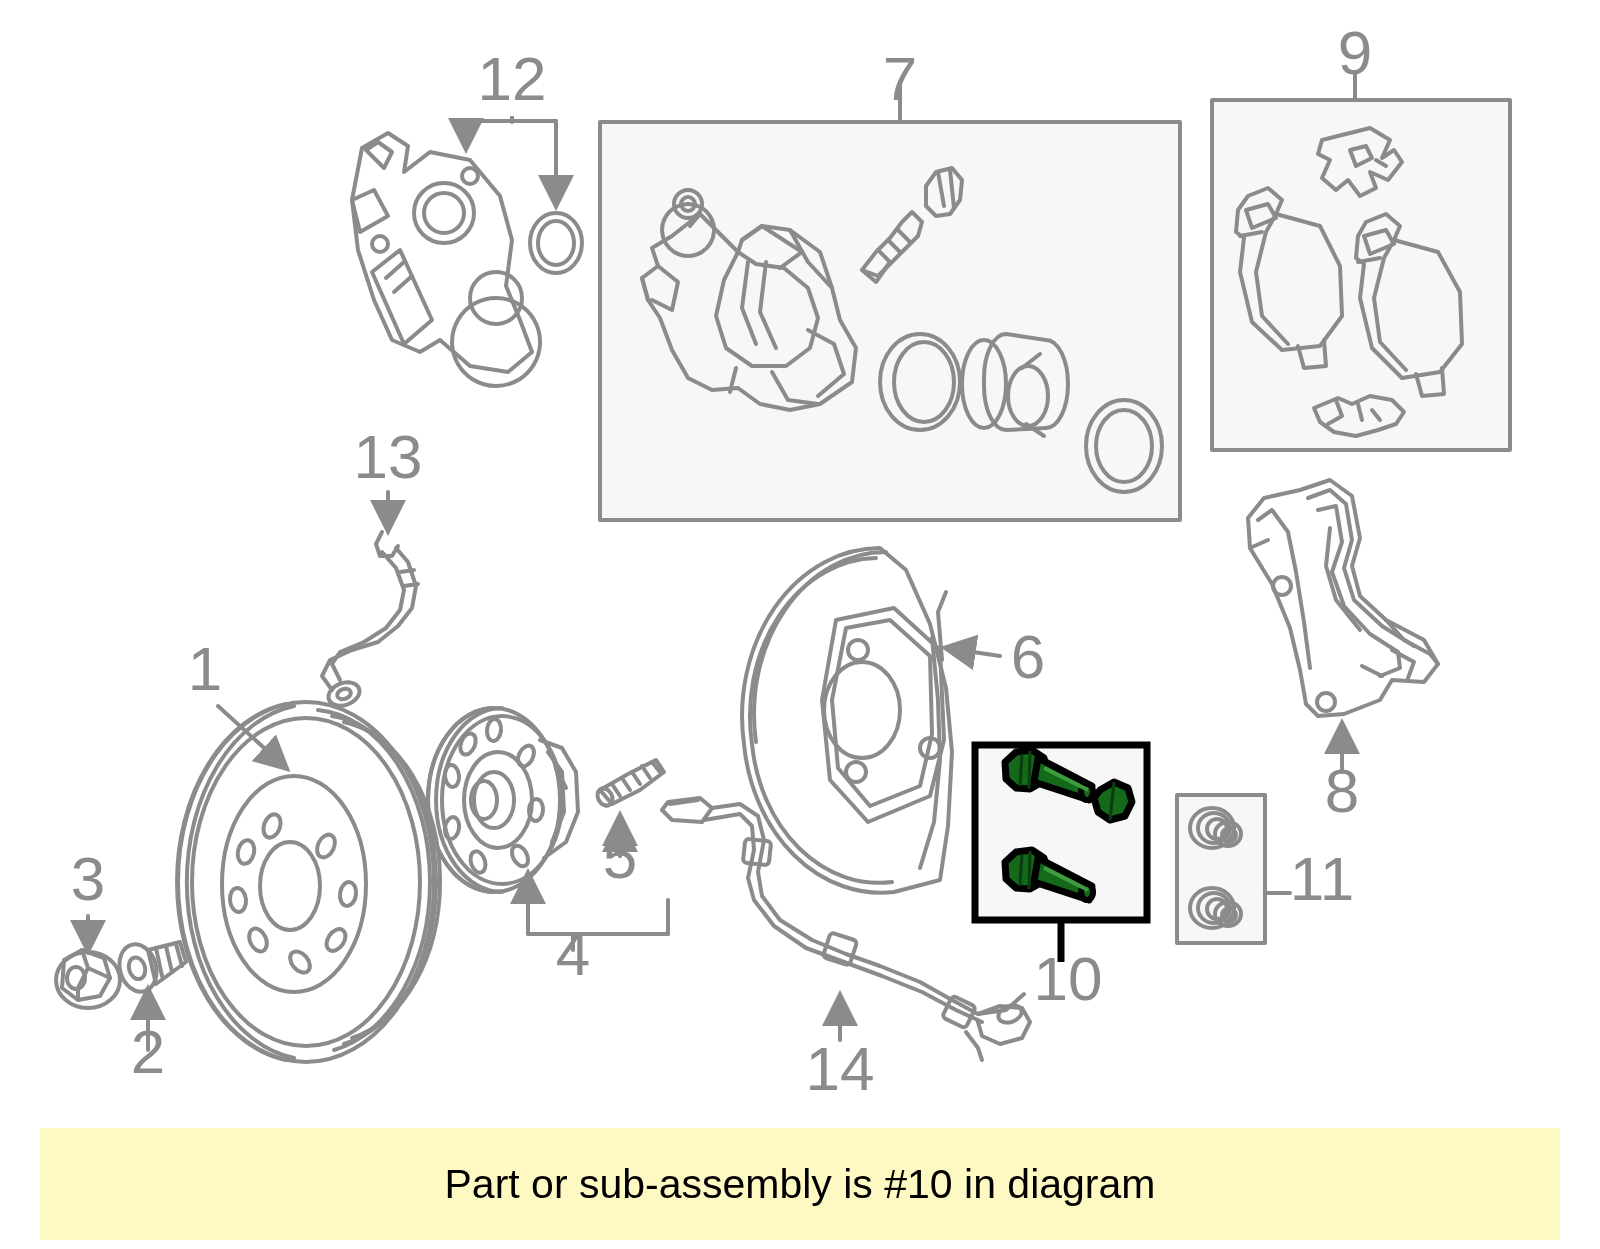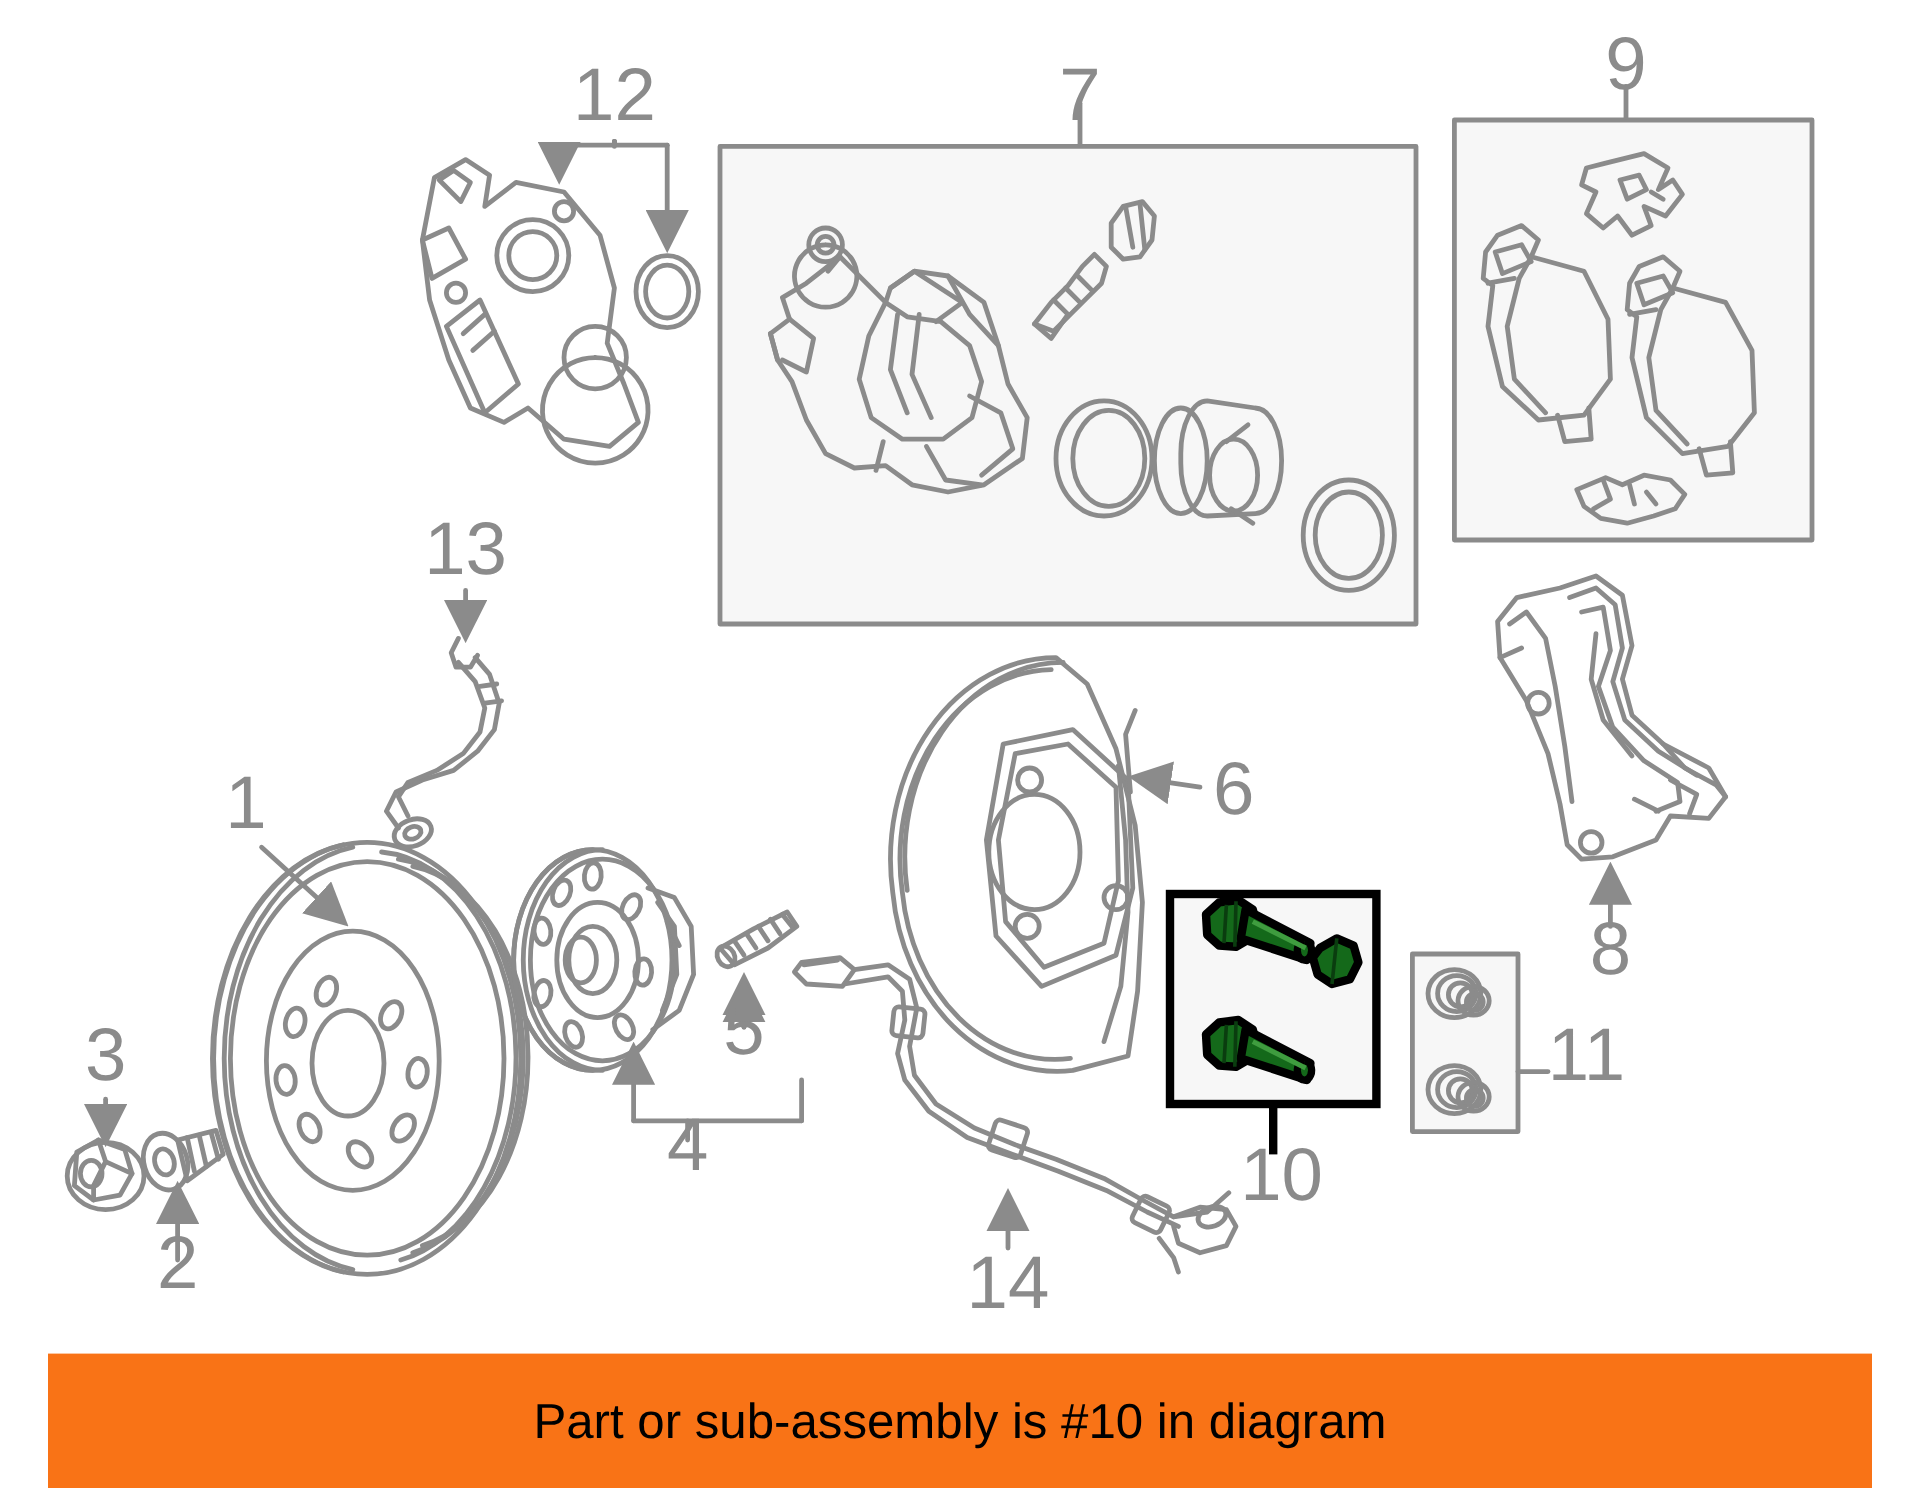--- a/index.html
+++ b/index.html
@@ -31,21 +31,21 @@
     font-family: "Liberation Sans", sans-serif;
     font-size: 62px;
     fill: #8b8b8b;
   }
   .banner {
     position: absolute;
     left: 40px;
     top: 1128px;
     width: 1520px;
     height: 112px;
-    background: #f97316;
+    background: #fef9c3;
     display: flex;
     flex-direction: column;
     justify-content: center;
   }
   .banner-line {
     color: #000000;
     font-family: "Liberation Sans", sans-serif;
     font-size: 41px;
     line-height: 50px;
     text-align: center;

